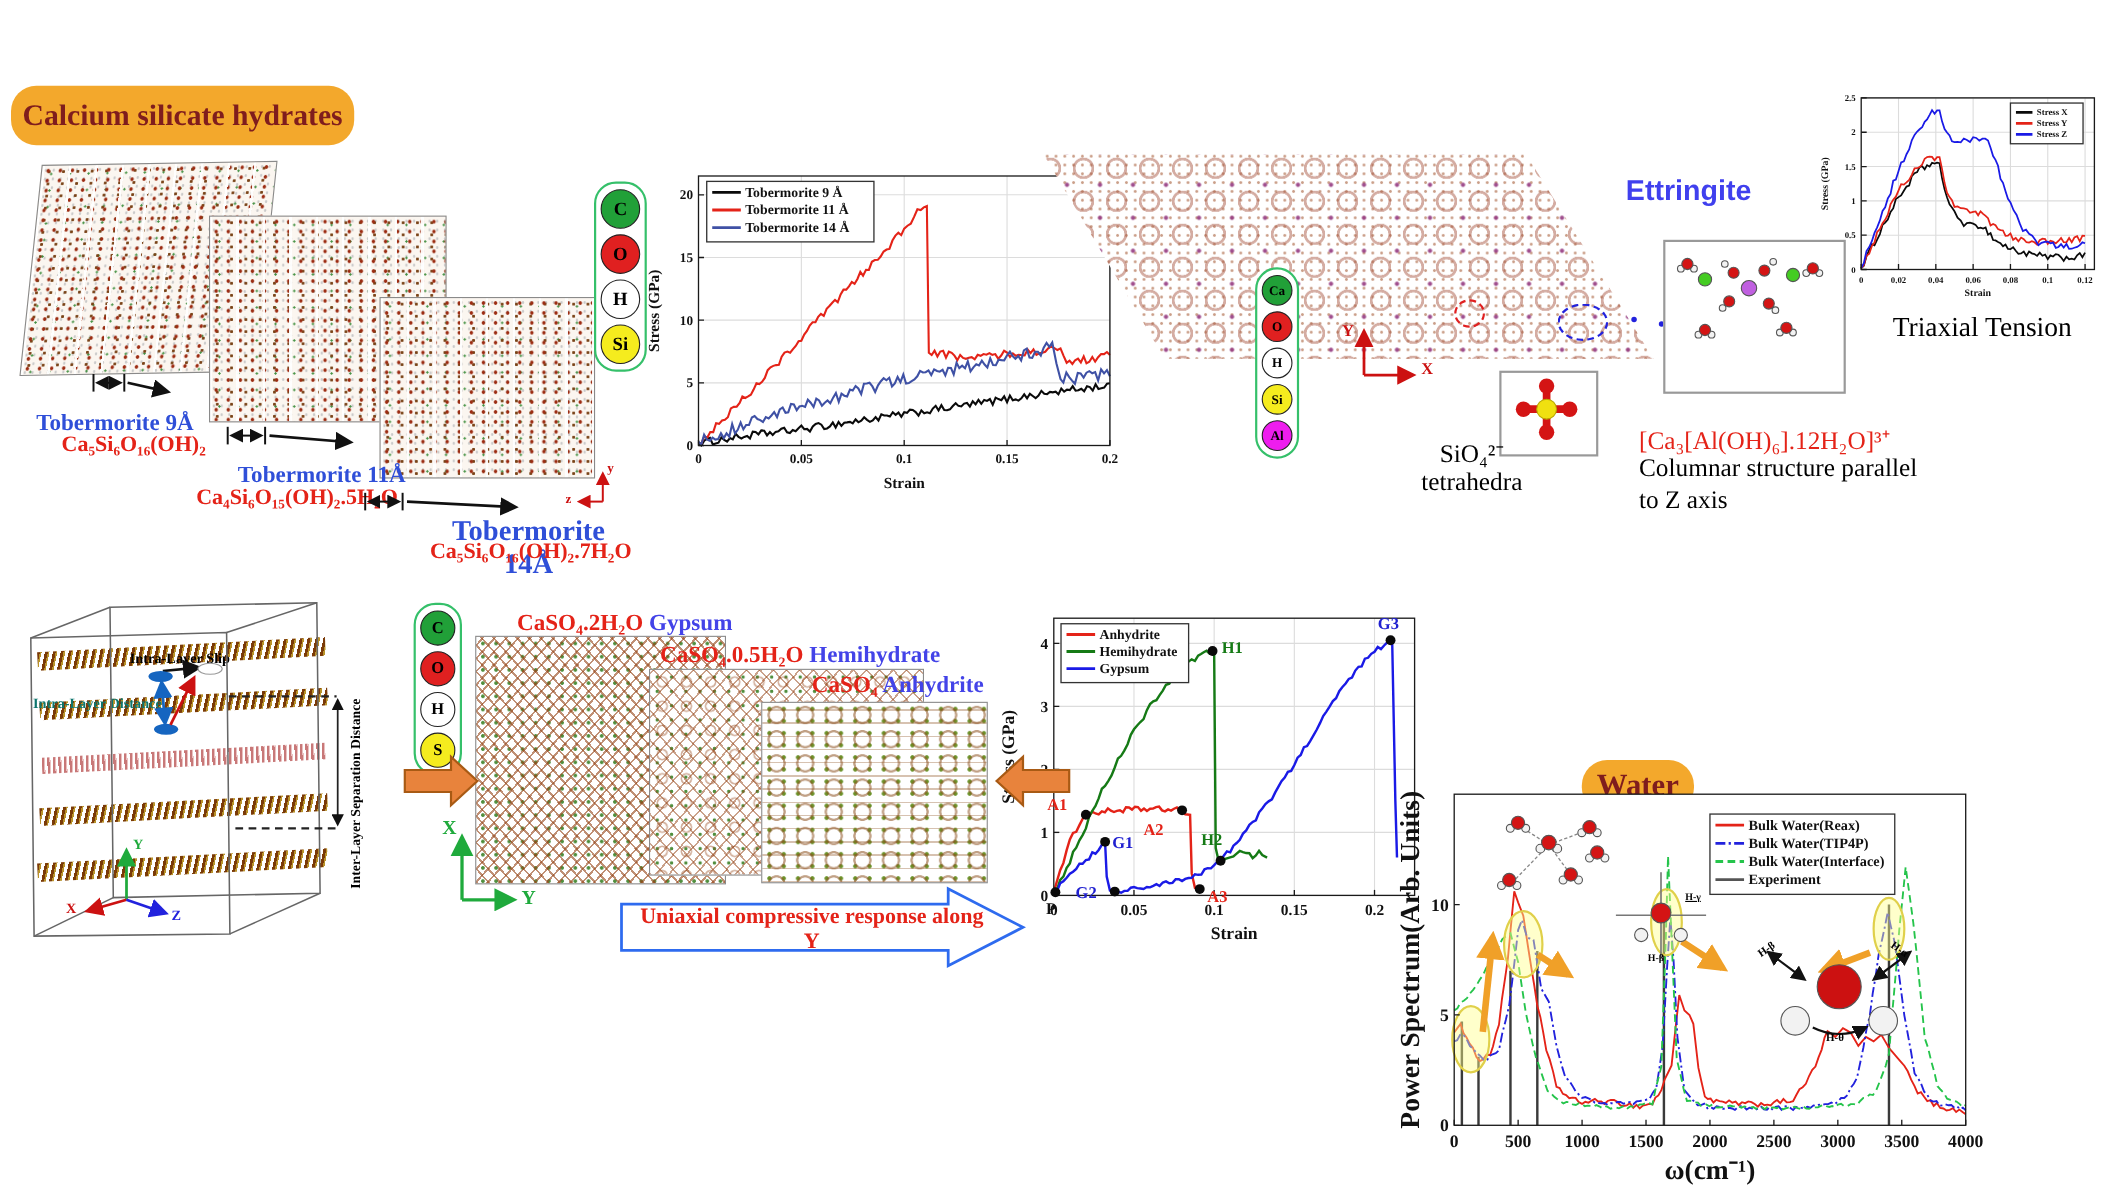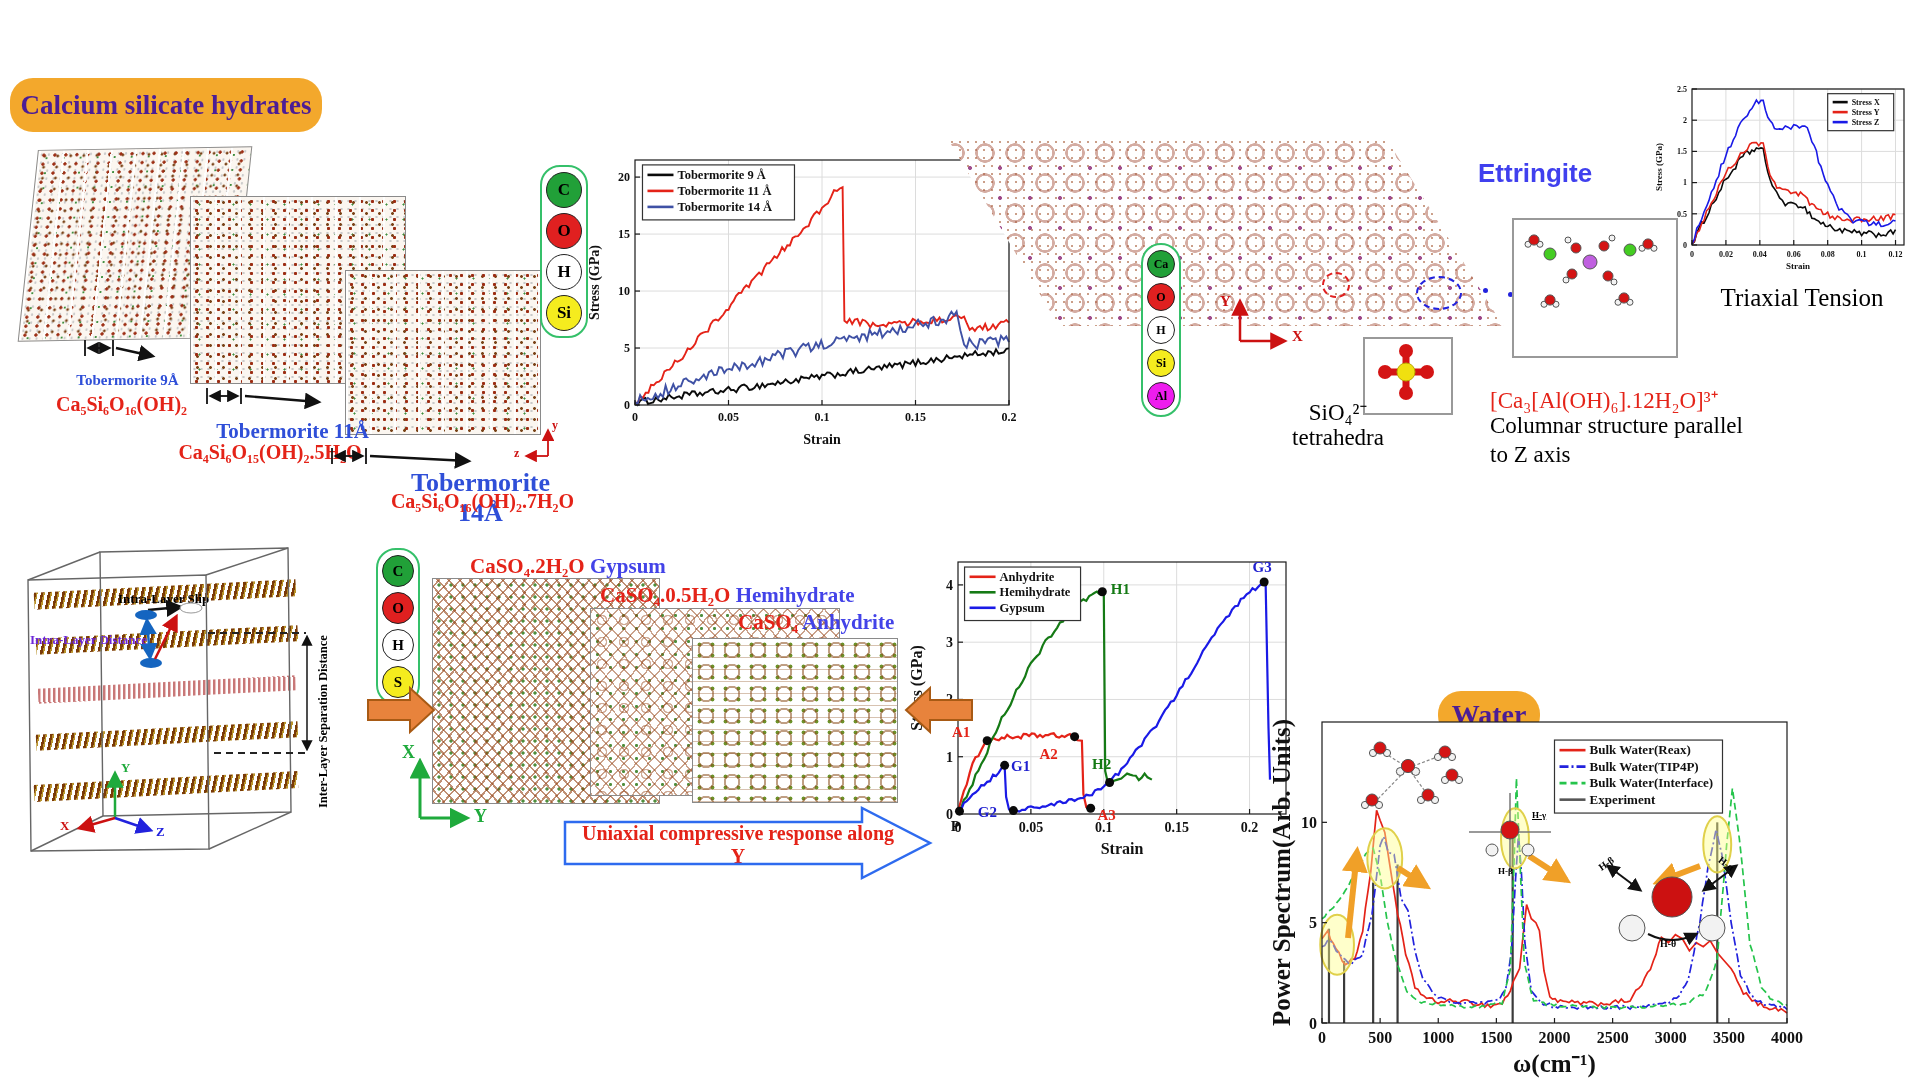--- a/index.html
+++ b/index.html
@@ -1,19 +1,19 @@
 <!DOCTYPE html>
 <html><head>
 <meta charset="utf-8">
 <style>
   html,body{margin:0;padding:0;background:#fff;}
   .canvas{position:relative;width:1920px;height:1080px;background:#fff;overflow:hidden;
           font-family:"Liberation Serif",serif;}
   .abs{position:absolute;}
-  .banner{position:absolute;background:#f3a82c;color:#4c1d95;font-weight:bold;
+  .banner{position:absolute;background:#f3a82c;color:#7f1d1d;font-weight:bold;
           font-family:"Liberation Serif",serif;display:flex;align-items:center;justify-content:center;border-radius:23px;}
   .ctr{text-align:center;}
   .b{font-weight:bold;}
   .blue{color:#2f4fd8;} .red{color:#e42318;} .mblue{color:#4343e8;}
   .chart{position:absolute;}
   .legend-pill{position:absolute;border:2px solid #35c06a;border-radius:20px;background:#fff;
                display:flex;flex-direction:column;align-items:center;gap:5px;padding:5px 4px;}
   .atom{border-radius:50%;border:1.6px solid #222;display:flex;align-items:center;justify-content:center;
         font-weight:bold;color:#000;font-family:"Liberation Serif",serif;}
   #pill-csh .atom{width:34px;height:34px;font-size:17px;}
@@ -61,21 +61,21 @@
 
 <div class="canvas">
 
 
   <div class="banner" style="left:10px;top:78px;width:312px;height:54px;font-size:27px;">Calcium silicate hydrates</div>
 
   <div class="abs tex-tober" style="left:28px;top:148px;width:212px;height:190px;transform:skewX(-7deg) rotate(-1deg);"></div>
   <div class="abs tex-tober" style="left:190px;top:196px;width:214px;height:186px;"></div>
   <div class="abs tex-tober" style="left:345px;top:270px;width:194px;height:163px;"></div>
 
-  <div class="abs ctr b blue" style="left:35px;top:372px;width:185px;font-size:15px;">Tobermorite 9Å</div>
+  <div class="abs ctr b blue" style="left:12px;top:372px;width:185px;font-size:21px;">Tobermorite 9Å</div>
   <div class="abs ctr b red" style="left:24px;top:393px;width:195px;font-size:20px;">Ca₅Si₆O₁₆(OH)₂</div>
   <div class="abs ctr b blue" style="left:195px;top:419px;width:195px;font-size:21px;">Tobermorite 11Å</div>
   <div class="abs ctr b red" style="left:150px;top:441px;width:240px;font-size:20px;">Ca₄Si₆O₁₅(OH)₂.5H₂O</div>
   <div class="abs ctr b blue" style="left:398px;top:468px;width:165px;font-size:26px;">Tobermorite 14Å</div>
   <div class="abs ctr b red" style="left:375px;top:490px;width:215px;font-size:20px;">Ca₅Si₆O₁₆(OH)₂.7H₂O</div>
 
   <div id="pill-csh" class="legend-pill" style="left:540px;top:165px;">
       <div class="atom" style="background: rgb(33, 160, 56);">C</div>
       <div class="atom" style="background: rgb(224, 32, 32);">O</div>
       <div class="atom" style="background: rgb(255, 255, 255);">H</div>
@@ -218,21 +218,21 @@
   <div class="abs ctr" style="left:1692px;top:284px;width:220px;font-size:25px;">Triaxial Tension</div>
 
 
   <div class="abs tex-layer" style="left:34px;top:586px;width:262px;height:17px;transform:rotate(-3deg);"></div>
   <div class="abs tex-layer" style="left:36px;top:632px;width:262px;height:16px;transform:rotate(-3deg);"></div>
   <div class="abs tex-layer-mid" style="left:38px;top:682px;width:258px;height:15px;transform:rotate(-3deg);"></div>
   <div class="abs tex-layer" style="left:36px;top:728px;width:262px;height:16px;transform:rotate(-3deg);"></div>
   <div class="abs tex-layer" style="left:34px;top:778px;width:264px;height:17px;transform:rotate(-3deg);"></div>
 
   <div class="abs b" style="left:118px;top:591px;font-size:13px;">Intra-Layer Slip</div>
-  <div class="abs b" style="left:30px;top:632px;font-size:13px;color:#6d28d9;">Intra-Layer Distance</div>
+  <div class="abs b" style="left:30px;top:632px;font-size:13px;color:#0f766e;">Intra-Layer Distance</div>
   <div class="abs b vtext" style="left:316px;top:608px;height:200px;font-size:12.5px;">Inter-Layer Separation Distance</div>
 
   <span class="abs b" style="left:121px;top:760px;font-size:13px;color:#1faa3c;">Y</span>
   <span class="abs b" style="left:60px;top:818px;font-size:13px;color:#cc1111;">X</span>
   <span class="abs b" style="left:156px;top:824px;font-size:13px;color:#2222dd;">Z</span>
 
   <div id="pill-caso4" class="legend-pill" style="left:376px;top:548px;">
       <div class="atom" style="background: rgb(33, 160, 56);">C</div>
       <div class="atom" style="background: rgb(224, 32, 32);">O</div>
       <div class="atom" style="background: rgb(255, 255, 255);">H</div>

